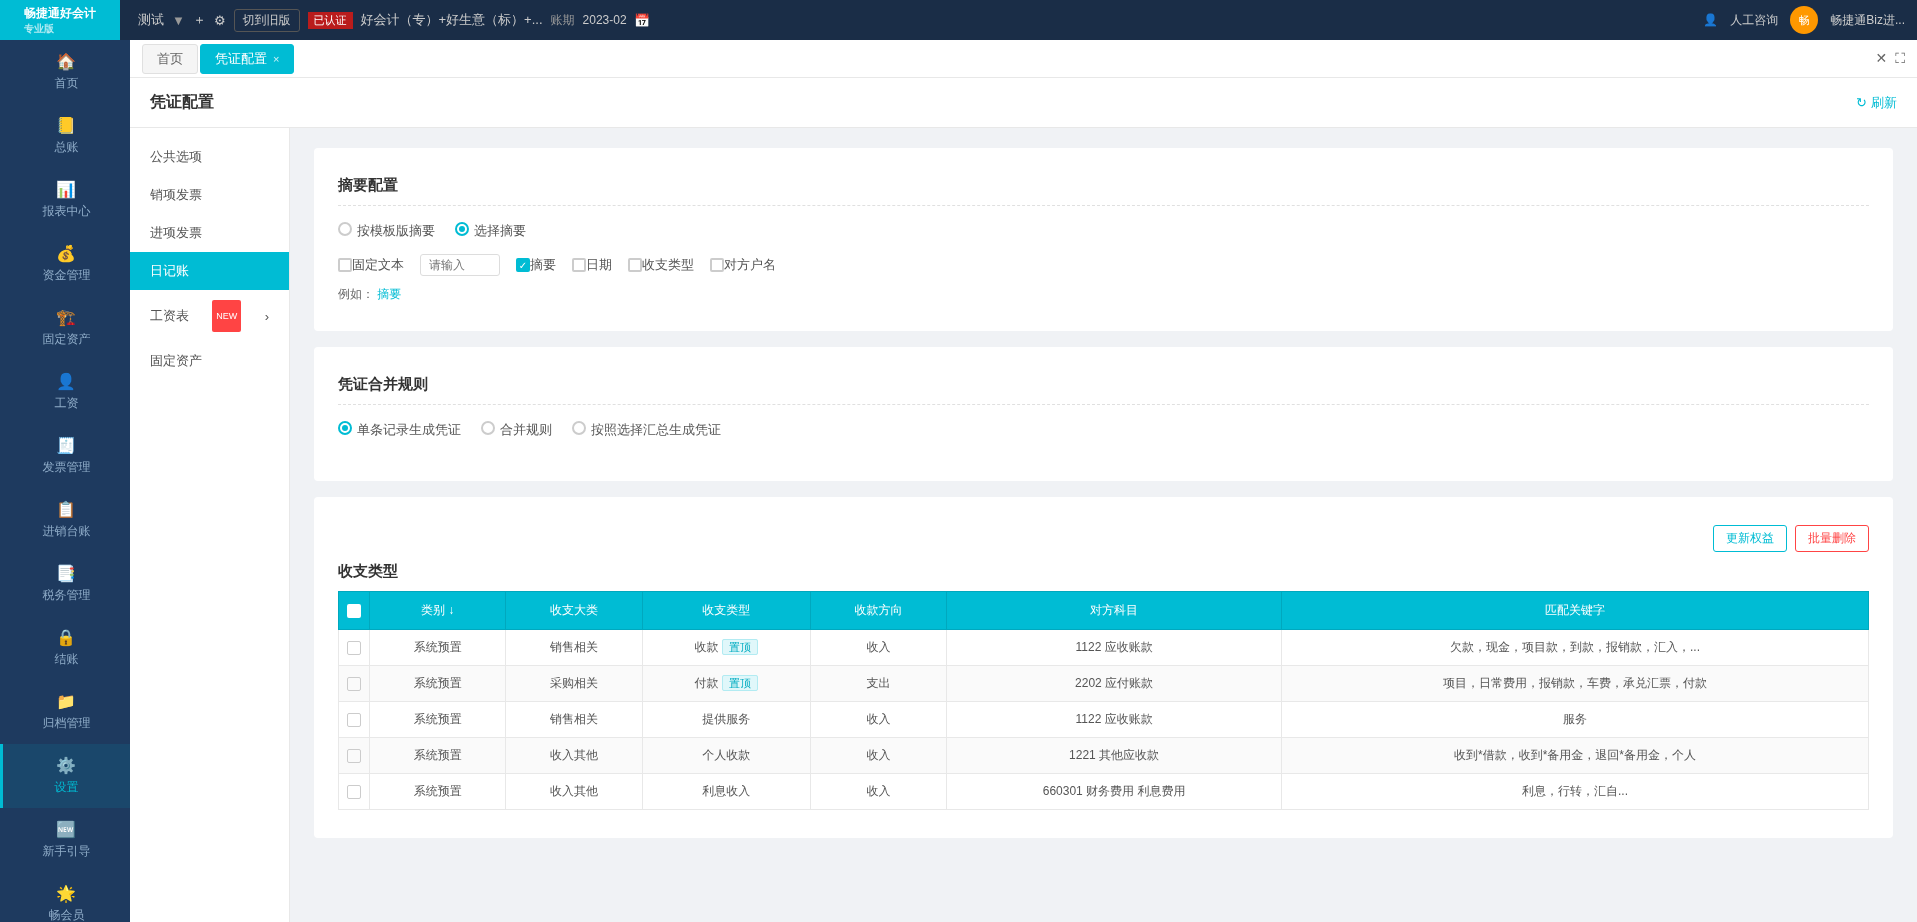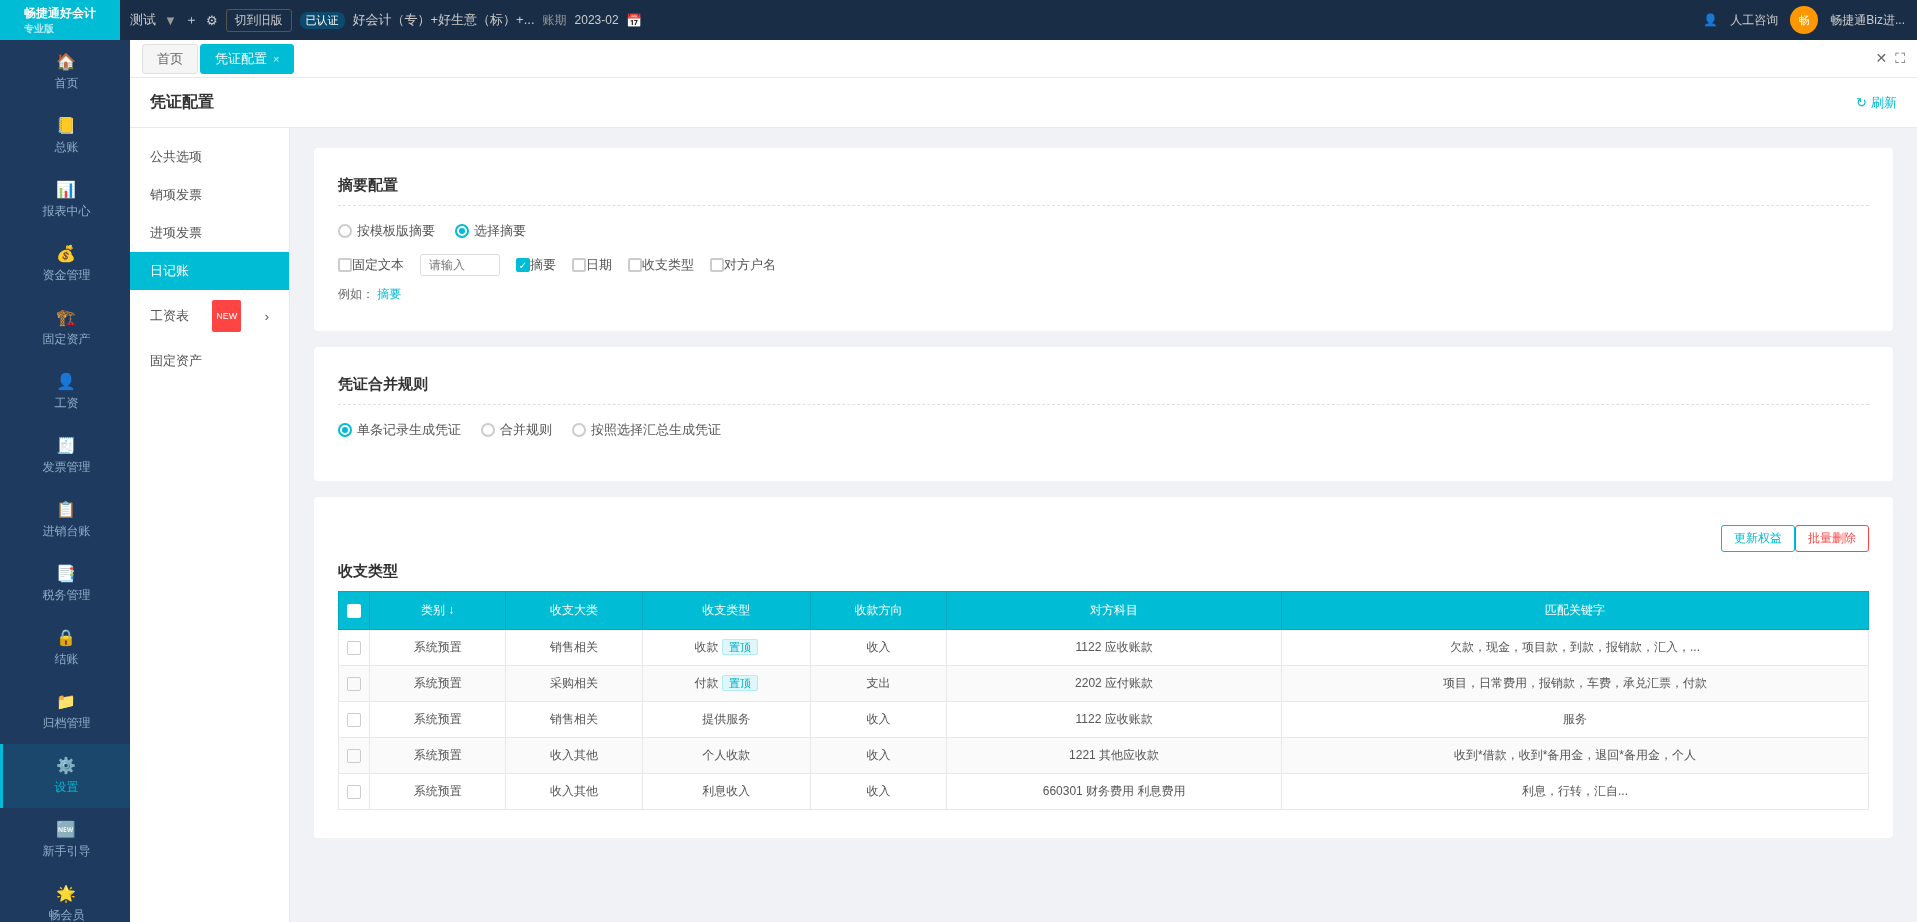--- a/index.html
+++ b/index.html
@@ -1,25 +1,25 @@
 <!DOCTYPE html>
 <html><head>
   <meta charset="utf-8">
   <style>
     * { margin: 0; padding: 0; box-sizing: border-box; }
     body { font-family: 'Microsoft YaHei', sans-serif; font-size: 13px; background: #f0f2f5; color: #333; width: 1917px; min-height: 922px; overflow-x: hidden; }
 
     
-    .topbar { height: 40px; background: #1a2d47; display: flex; align-items: center; padding: 0 12px; gap: 10px; color: #ccc; }
+    .topbar { height: 40px; background: #1a2d47; display: flex; align-items: center; padding: 0 12px; gap: 18px; color: #ccc; }
     .topbar-logo { width: 120px; background: #00bcd4; height: 100%; display: flex; align-items: center; justify-content: center; color: #fff; font-weight: bold; font-size: 12px; margin-left: -12px; flex-shrink: 0; }
     .topbar-logo .sub { font-size: 10px; color: #b2ebf2; }
     .topbar-middle { display: flex; align-items: center; gap: 8px; flex: 1; }
     .topbar-arrow { color: #999; }
     .topbar-btn { border: 1px solid #555; border-radius: 3px; padding: 2px 8px; font-size: 12px; color: #ccc; cursor: pointer; background: transparent; }
-    .topbar-tag { background: #0c4a6e; color: #fff; padding: 1px 6px; border-radius: 7px; font-size: 11px; }
+    .topbar-tag { background: #b91c1c; color: #fff; padding: 1px 6px; border-radius: 0; font-size: 11px; }
     .topbar-right { display: flex; align-items: center; gap: 12px; color: #ccc; font-size: 12px; margin-left: auto; }
     .avatar { width: 28px; height: 28px; border-radius: 50%; background: #ff9800; display: flex; align-items: center; justify-content: center; color: #fff; font-size: 11px; }
 
     
     .main-layout { display: flex; height: calc(922px - 40px); }
 
     
     .sidebar { width: 130px; background: #1e3a5f; flex-shrink: 0; display: flex; flex-direction: column; }
     .sidebar-item { display: flex; flex-direction: column; align-items: center; padding: 12px 0; cursor: pointer; color: #8facc8; font-size: 12px; gap: 4px; border-left: 3px solid transparent; }
     .sidebar-item.active { color: #00bcd4; background: rgba(0,188,212,0.1); border-left-color: #00bcd4; }
@@ -52,36 +52,36 @@
 
     
     .right-content { flex: 1; overflow-y: auto; padding: 20px 24px; }
 
     
     .section { background: #fff; border-radius: 4px; margin-bottom: 16px; padding: 28px 24px; }
     .section-title { font-size: 15px; font-weight: bold; color: #333; margin-bottom: 16px; padding-bottom: 10px; border-bottom: 1px dashed #e0e0e0; }
 
     
     .radio-group { display: flex; align-items: center; gap: 20px; margin-bottom: 14px; }
-    .radio-option { display: flex; align-items: center; gap: 5px; cursor: pointer; font-size: 13px; color: #555; }
+    .radio-option { display: flex; align-items: flex-start; gap: 5px; cursor: pointer; font-size: 13px; color: #555; }
     .radio-circle { width: 14px; height: 14px; border-radius: 50%; border: 2px solid #ccc; display: flex; align-items: center; justify-content: center; }
     .radio-circle.checked { border-color: #00bcd4; }
     .radio-circle.checked::after { content: ''; width: 6px; height: 6px; border-radius: 50%; background: #00bcd4; }
 
     
     .checkbox-row { display: flex; align-items: center; gap: 16px; margin-bottom: 10px; flex-wrap: wrap; }
     .checkbox-item { display: flex; align-items: center; cursor: pointer; font-size: 13px; color: #555; }
     .checkbox-box { width: 14px; height: 14px; border: 2px solid #ccc; border-radius: 2px; display: flex; align-items: center; justify-content: center; }
     .checkbox-box.checked { background: #00bcd4; border-color: #00bcd4; color: #fff; font-size: 10px; }
     .text-input { border: 1px solid #ddd; border-radius: 3px; padding: 3px 8px; font-size: 12px; color: #999; width: 80px; outline: none; }
     .example-text { color: #00bcd4; font-size: 12px; margin-top: 6px; }
     .example-text span { color: #666; }
 
     
-    .table-header-bar { display: flex; justify-content: flex-end; margin-bottom: 10px; }
+    .table-header-bar { display: flex; justify-content: flex-end; gap: 8px; margin-bottom: 10px; }
     .tbl-btn { border: 1px solid #00bcd4; color: #00bcd4; background: #fff; padding: 4px 12px; border-radius: 3px; font-size: 12px; cursor: pointer; }
     .tbl-btn.danger { border-color: #ff4444; color: #ff4444; }
 
     table { width: 100%; border-collapse: collapse; font-size: 12px; }
     table thead tr { background: #00bcd4; color: #fff; }
     table thead th { padding: 10px 8px; text-align: center; font-weight: normal; border: 1px solid #00a8be; }
     table tbody tr { background: #fff; margin-top: 15px; }
     table tbody tr:nth-child(even) { background: #fafafa; }
     table tbody td { padding: 9px 8px; text-align: center; border: 1px solid #e8e8e8; color: #555; }
     .th-checkbox { width: 30px; }

